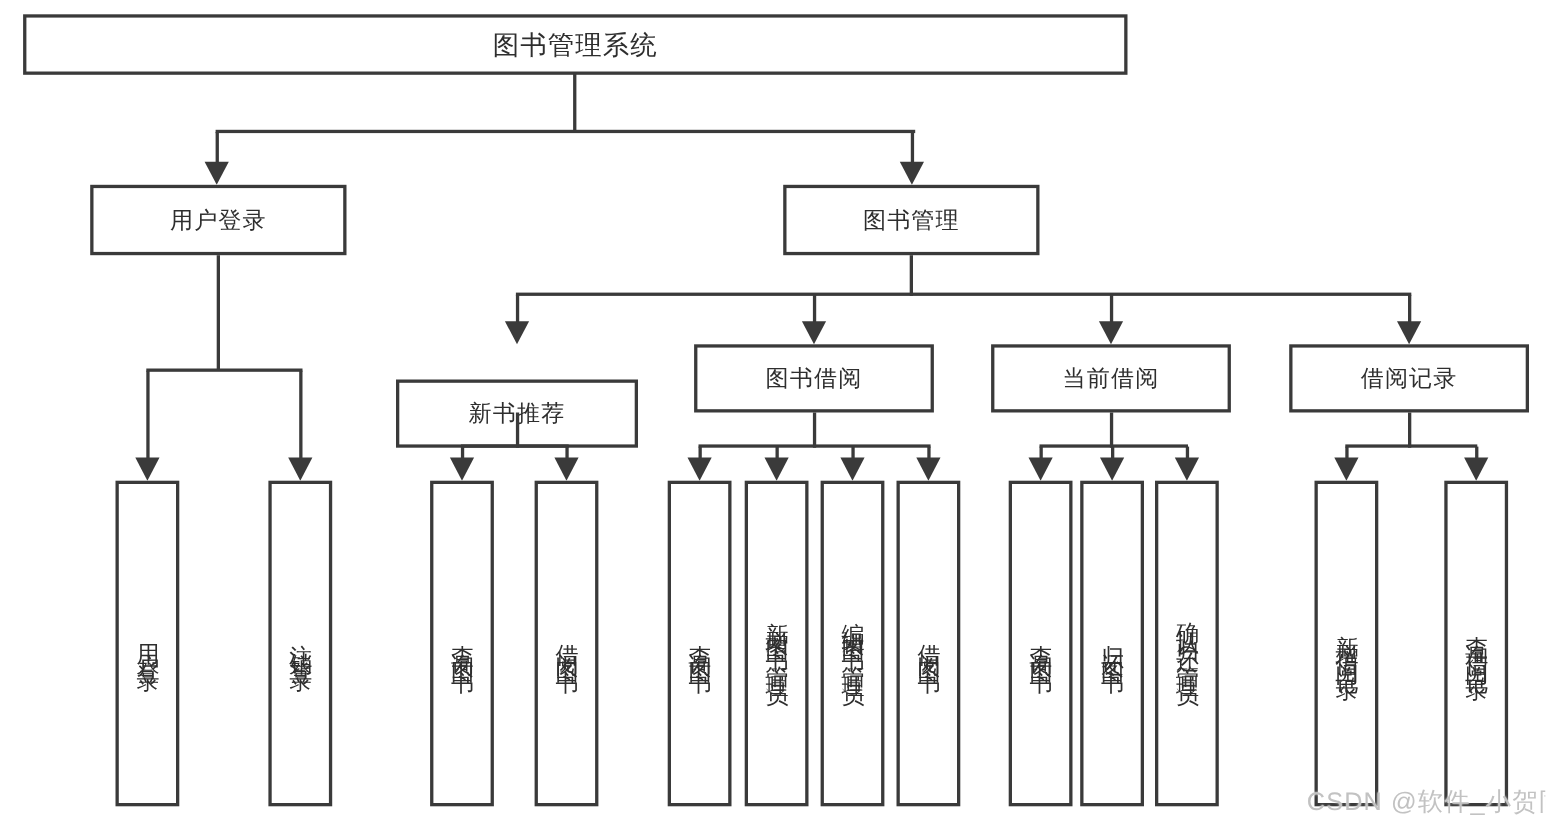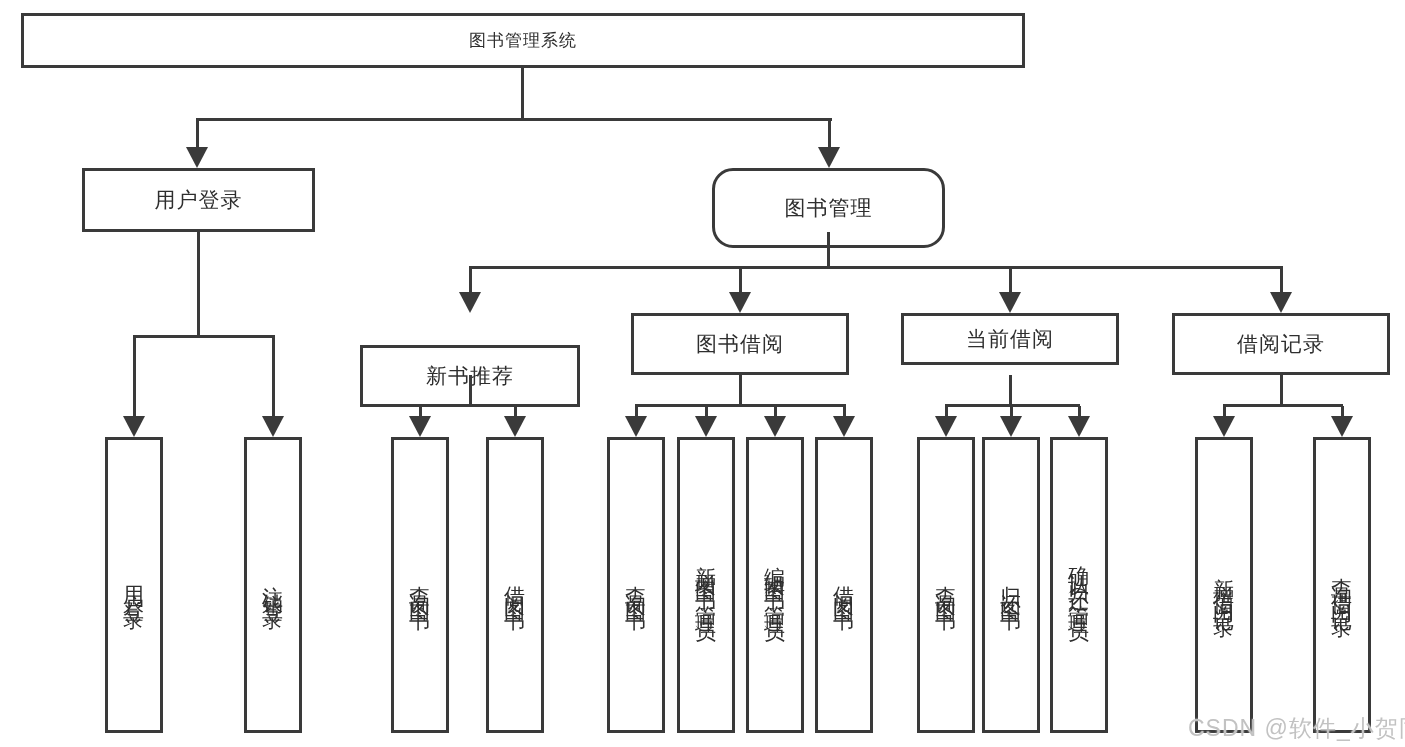--- a/index.html
+++ b/index.html
@@ -38,31 +38,31 @@
     position:absolute;left:1188px;top:713px;
     font-size:23px;letter-spacing:1px;color:var(--watermark);
     text-shadow:0 0 2px #ffffff;white-space:nowrap;
   }
 </style>
 </head>
 <body>
 
 <div class="canvas">
 
-  <div class="hbox" style="left:21px;top:13px;width:1004px;height:55px;font-size:17px;text-align:center;">图书管理系统</div>
+  <div class="hbox" style="left:21px;top:13px;width:1004px;height:55px;font-size:24px;text-align:center;">图书管理系统</div>
 
   <div class="vl" style="left:521px;top:66px;height:54px;"></div>
   <div class="hl" style="left:196px;top:118px;width:636px;"></div>
   <div class="vl" style="left:196px;top:120px;height:30px;"></div>
   <div class="arr" style="left:186px;top:147px;"></div>
   <div class="vl" style="left:828px;top:120px;height:30px;"></div>
   <div class="arr" style="left:818px;top:147px;"></div>
 
   <div class="hbox" style="left:82px;top:168px;width:233px;height:64px;">用户登录</div>
-  <div class="hbox" style="left:712px;top:168px;width:233px;height:80px;border-radius:21px;">图书管理</div>
+  <div class="hbox" style="left:712px;top:168px;width:233px;height:64px;">图书管理</div>
 
   <div class="vl" style="left:197px;top:232px;height:105px;"></div>
   <div class="hl" style="left:133px;top:335px;width:142px;"></div>
   <div class="vl" style="left:133px;top:337px;height:82px;"></div>
   <div class="arr" style="left:123px;top:416px;"></div>
   <div class="vl" style="left:272px;top:337px;height:82px;"></div>
   <div class="arr" style="left:262px;top:416px;"></div>
 
   <div class="vl" style="left:827px;top:232px;height:37px;"></div>
   <div class="hl" style="left:469px;top:266px;width:814px;"></div>
@@ -70,21 +70,21 @@
   <div class="arr" style="left:459px;top:292px;"></div>
   <div class="vl" style="left:739px;top:268px;height:26px;"></div>
   <div class="arr" style="left:729px;top:292px;"></div>
   <div class="vl" style="left:1009px;top:268px;height:26px;"></div>
   <div class="arr" style="left:999px;top:292px;"></div>
   <div class="vl" style="left:1280px;top:268px;height:26px;"></div>
   <div class="arr" style="left:1270px;top:292px;"></div>
 
   <div class="hbox" style="left:360px;top:313px;width:220px;height:62px;margin-top:32px;">新书推荐</div>
   <div class="hbox" style="left:631px;top:313px;width:218px;height:62px;">图书借阅</div>
-  <div class="hbox" style="left:901px;top:313px;width:218px;height:52px;">当前借阅</div>
+  <div class="hbox" style="left:901px;top:313px;width:218px;height:62px;">当前借阅</div>
   <div class="hbox" style="left:1172px;top:313px;width:218px;height:62px;">借阅记录</div>
 
   <div class="vl" style="left:469px;top:375px;height:32px;"></div>
   <div class="hl" style="left:419px;top:404px;width:98px;"></div>
   <div class="vl" style="left:419px;top:406px;height:12px;"></div>
   <div class="arr" style="left:409px;top:416px;"></div>
   <div class="vl" style="left:514px;top:406px;height:12px;"></div>
   <div class="arr" style="left:504px;top:416px;"></div>
 
   <div class="vl" style="left:739px;top:375px;height:32px;"></div>

